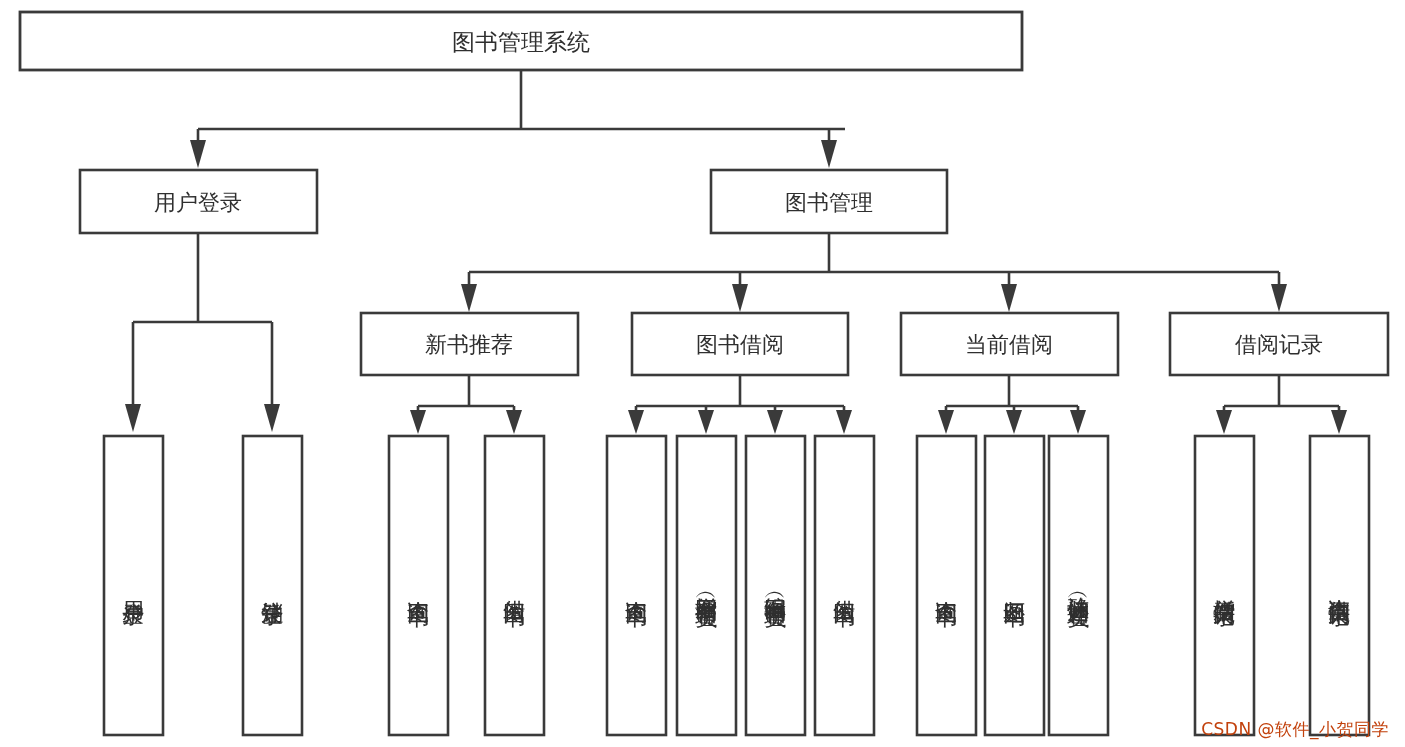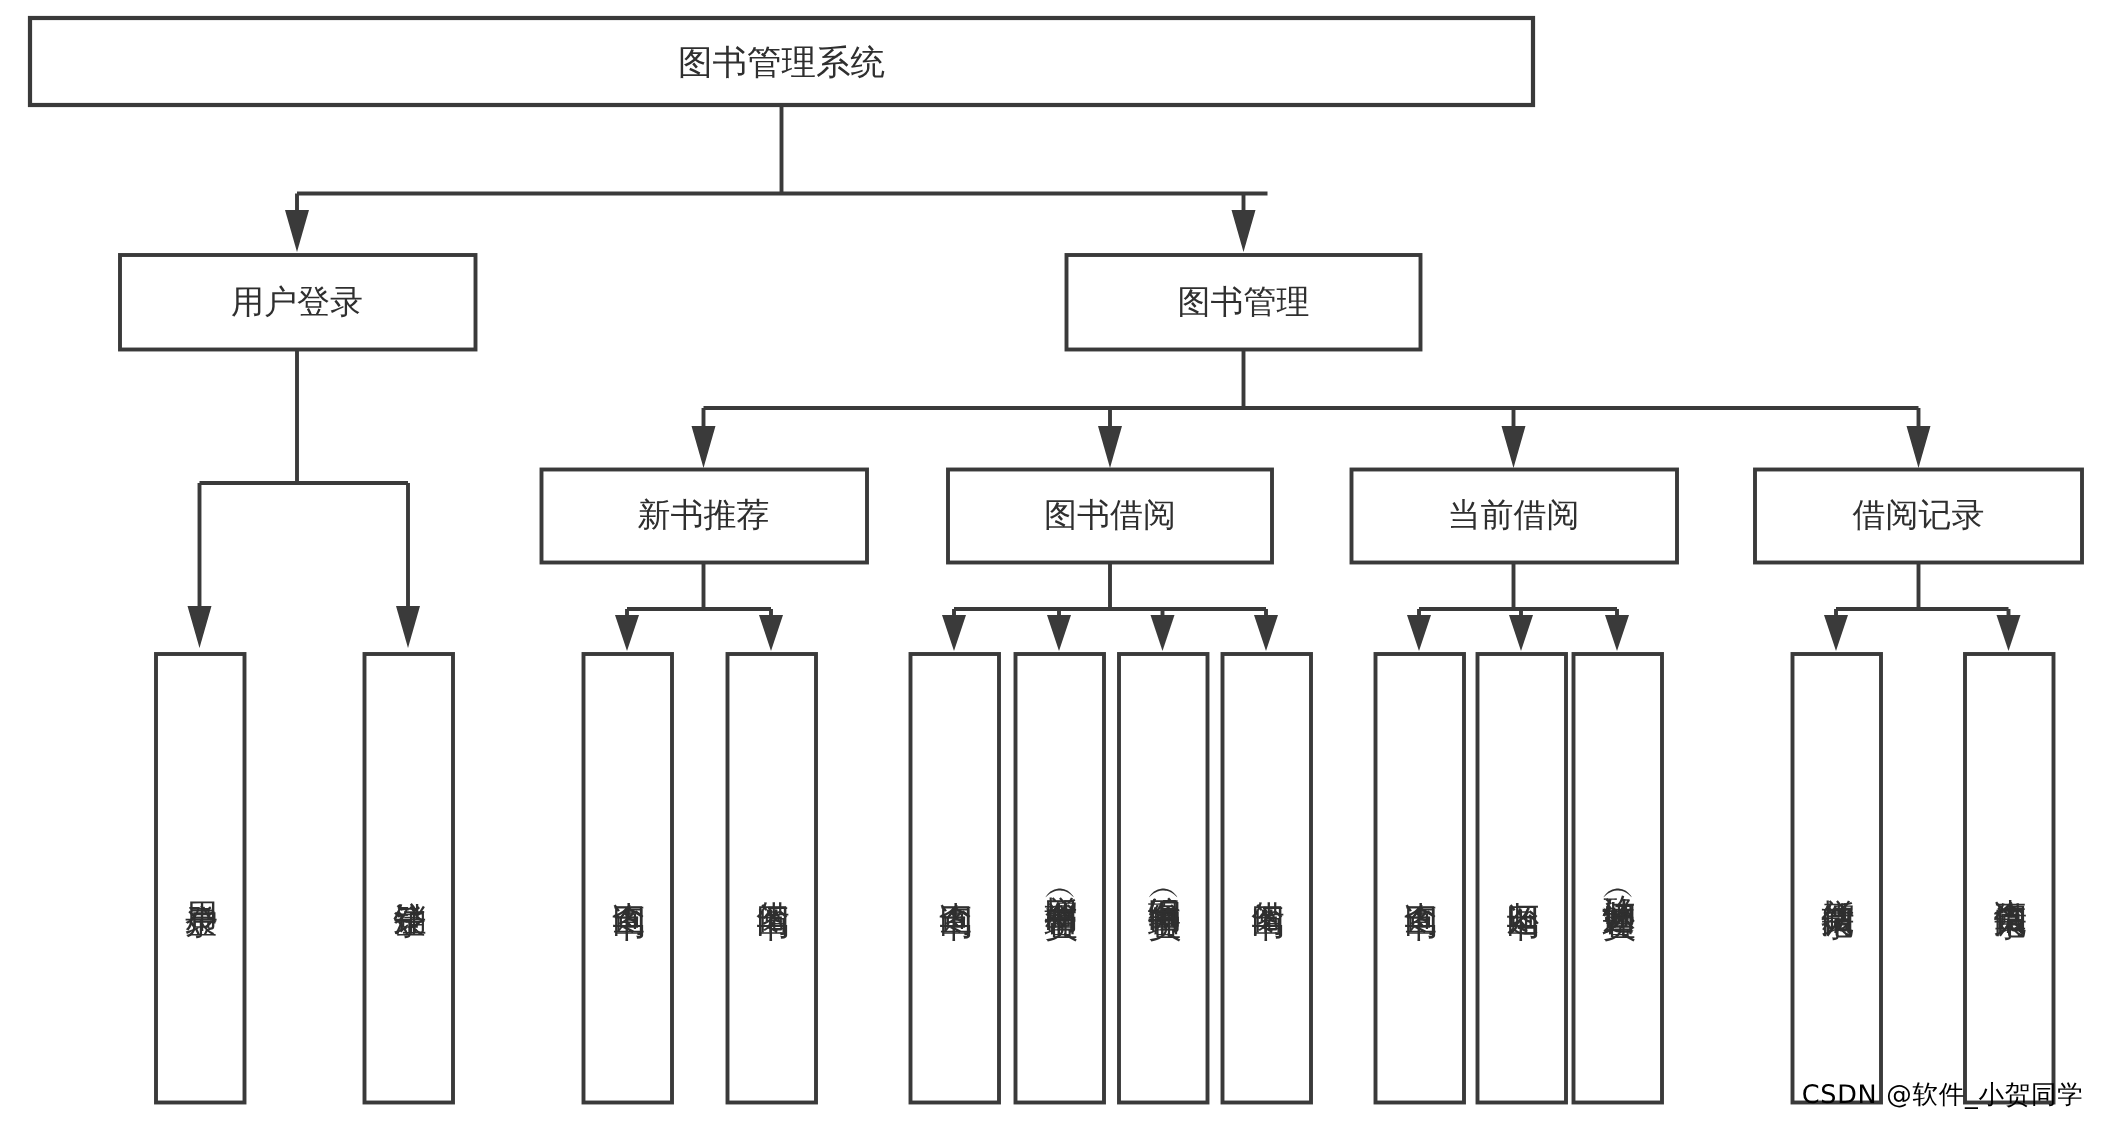--- a/index.html
+++ b/index.html
@@ -71,21 +71,21 @@
     color: #2f2f2f;
     white-space: nowrap;
     text-align: center;
   }
   .watermark {
     position: absolute;
     right: 16px;
     bottom: 6px;
     font-family: "DejaVu Sans", "Liberation Sans", sans-serif;
     font-size: 17px;
-    color: #000000;
+    color: #c2410c;
     letter-spacing: 0.5px;
     white-space: nowrap;
   }
 </style>
 </head>
 <body>
 
 <div id="diagram-root">
 
   <svg class="diagram" viewBox="0 0 1405 747" xmlns="http://www.w3.org/2000/svg">

